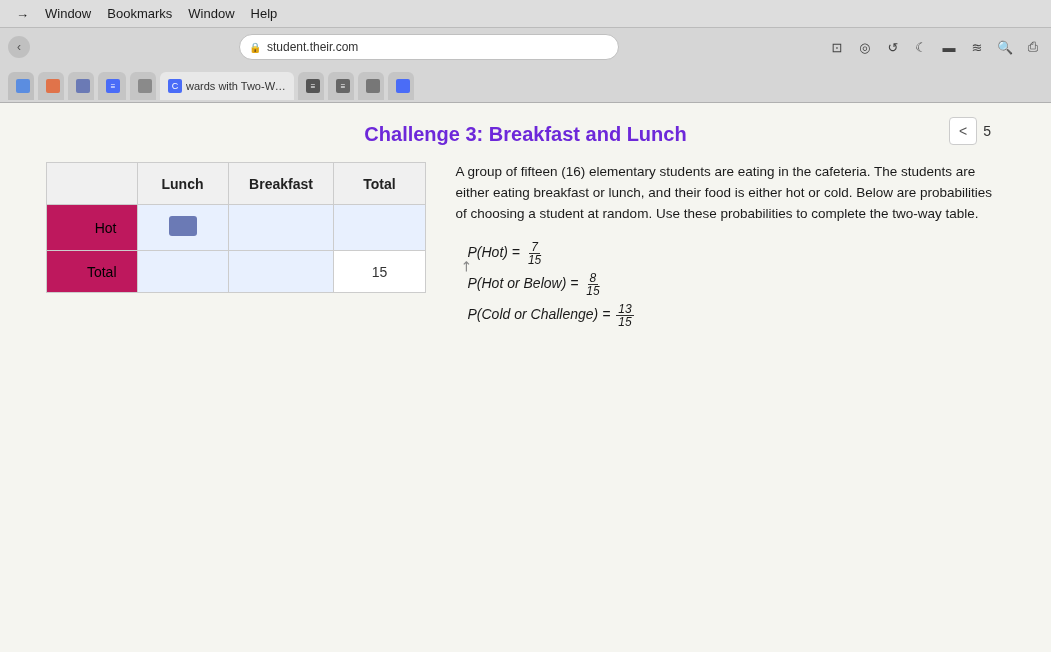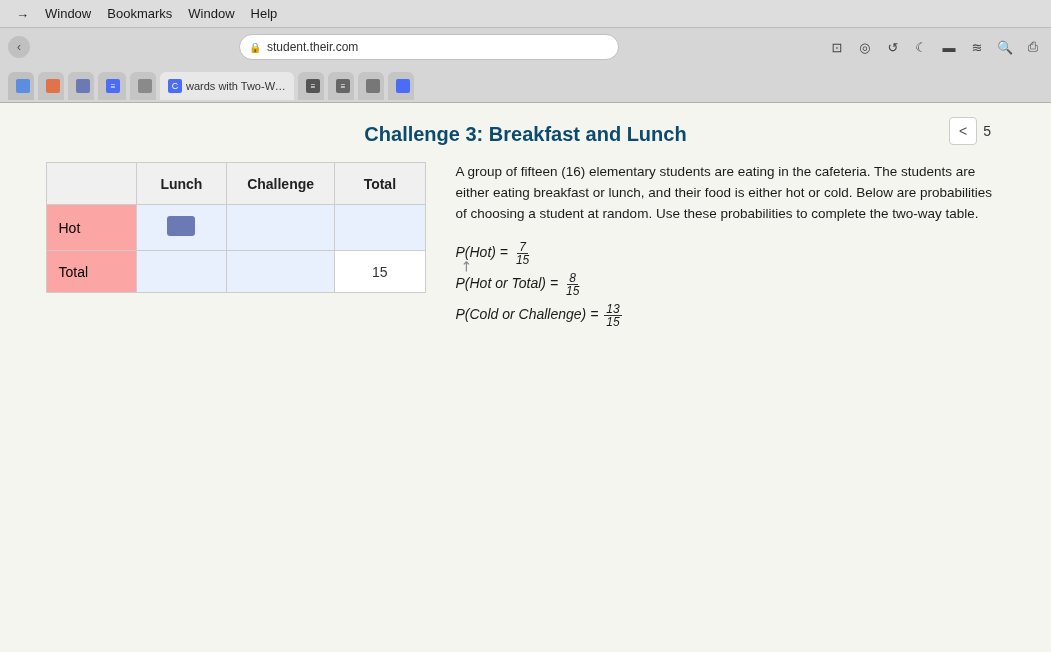--- a/index.html
+++ b/index.html
@@ -158,21 +158,21 @@
       flex-direction: column;
       align-items: center;
       padding: 10px 20px;
       position: relative;
     }
 
     
     .challenge-title {
       font-size: 20px;
       font-weight: 600;
-      color: #0c4a6e;
+      color: #6d28d9;
       margin-bottom: 16px;
       margin-top: 10px;
     }
 
     
     .main-layout {
       display: flex;
       gap: 30px;
       width: 100%;
       max-width: 960px;
@@ -200,23 +200,23 @@
       margin-top: 13px;
     }
 
     .two-way-table th {
       background: #f0f0f0;
       font-weight: 600;
       color: #222;
     }
 
     .two-way-table td.row-header {
-      background: #fca5a5;
+      background: #be185d;
       font-weight: 500;
-      text-align: left;
+      text-align: right;
       padding-left: 12px;
     }
 
     .two-way-table td.empty-corner {
       background: #f0f0f0;
     }
 
     .total-cell {
       background: #fff !important;
     }
@@ -293,20 +293,21 @@
 
     .probabilities {
       display: flex;
       flex-direction: column;
       gap: 6px;
     }
 
     .prob-line {
       font-size: 14px;
       font-style: italic;
+      margin-left: 12px;
     }
 
     .prob-fraction {
       display: inline-flex;
       flex-direction: column;
       align-items: center;
       vertical-align: middle;
       margin-left: 2px;
       font-style: italic;
     }
@@ -408,21 +409,21 @@
   <div class="challenge-title">Challenge 3: Breakfast and Lunch</div>
 
   <div class="main-layout">
 
     <div class="table-section">
       <table class="two-way-table">
         <thead>
           <tr>
             <td class="empty-corner"></td>
             <th>Lunch</th>
-            <th>Challenge</th>
+            <th>Breakfast</th>
             <th>Total</th>
           </tr>
         </thead>
         <tbody>
           <tr>
             <td class="row-header">Hot</td>
             <td class="input-cell">
               <span class="cell-icon"></span>
             </td>
             <td class="input-cell"></td>
@@ -448,21 +449,21 @@
         <div class="prob-line">
           <em><span>P(Hot)</span></em>
           <span> = </span>
           <span class="prob-fraction">
             <span class="prob-numerator">7</span>
             <span class="prob-denominator">15</span>
           </span>
         </div>
 
         <div class="prob-line">
-          <em><span>P(Hot or Total)</span></em>
+          <em><span>P(Hot or Below)</span></em>
           <span> = </span>
           <span class="prob-fraction">
             <span class="prob-numerator">8</span>
             <span class="prob-denominator">15</span>
           </span>
         </div>
 
         <div class="prob-line">
           <em><span>P(Cold or Challenge)</span></em>
           <span> = </span>

